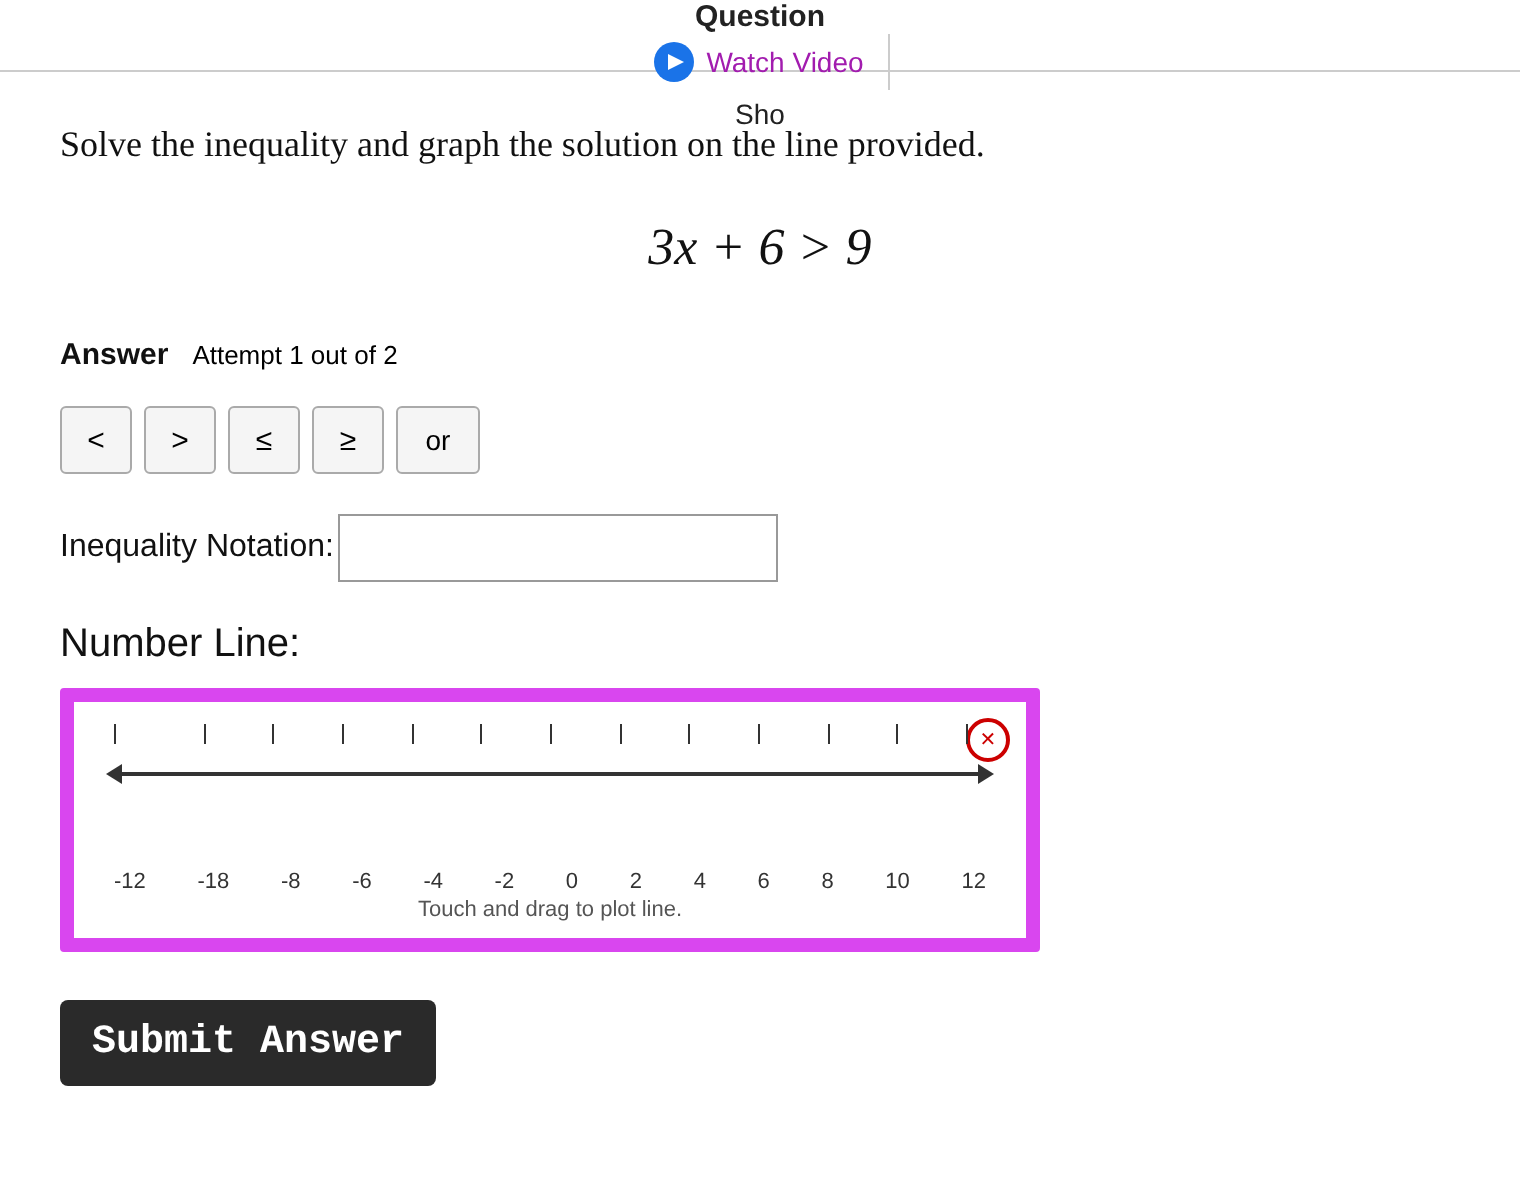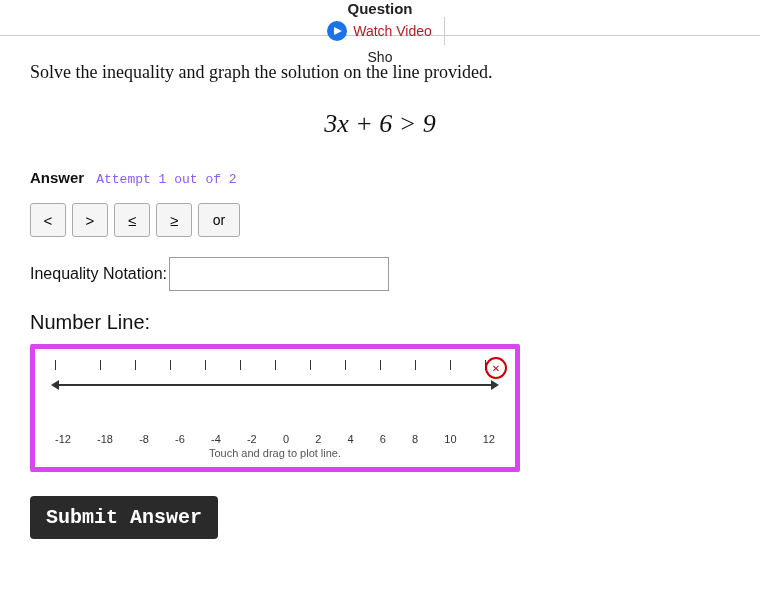--- a/index.html
+++ b/index.html
@@ -33,21 +33,21 @@
     .top-bar-spacer {
       flex: 1;
     }
 
     .watch-video-btn {
       display: flex;
       align-items: center;
       gap: 6px;
       font-family: Arial, sans-serif;
       font-size: 14px;
-      color: #b91c1c;
+      color: #a21caf;
       cursor: pointer;
       padding: 4px 12px;
       border-right: 1px solid #ccc;
     }
 
     .watch-video-icon {
       width: 20px;
       height: 20px;
       border-radius: 50%;
       background: #1a73e8;
@@ -100,23 +100,23 @@
 
     .answer-label {
       font-family: Arial, sans-serif;
       font-size: 15px;
       font-weight: 700;
       color: #111;
       display: inline;
     }
 
     .attempt-label {
-      font-family: Liberation Mono, monospace;
+      font-family: Liberation Sans, sans-serif;
       font-size: 13px;
-      color: #8b5cf6;
+      color: #000000;
       margin-left: 8px;
     }
 
     .symbol-buttons {
       display: flex;
       gap: 6px;
       margin-top: 12px;
       margin-bottom: 20px;
     }
 
@@ -177,21 +177,21 @@
     }
 
     .number-line-label {
       font-family: Arial, sans-serif;
       font-size: 20px;
       color: #111;
       margin-bottom: 10px;
     }
 
     .number-line-box {
-      border: 5px solid #d946ef;
+      border: 7px solid #d946ef;
       background: #fff;
       padding: 16px 10px 8px 10px;
       position: relative;
       width: 490px;
       border-radius: 2px;
     }
 
     .number-line-container {
       position: relative;
       height: 40px;

